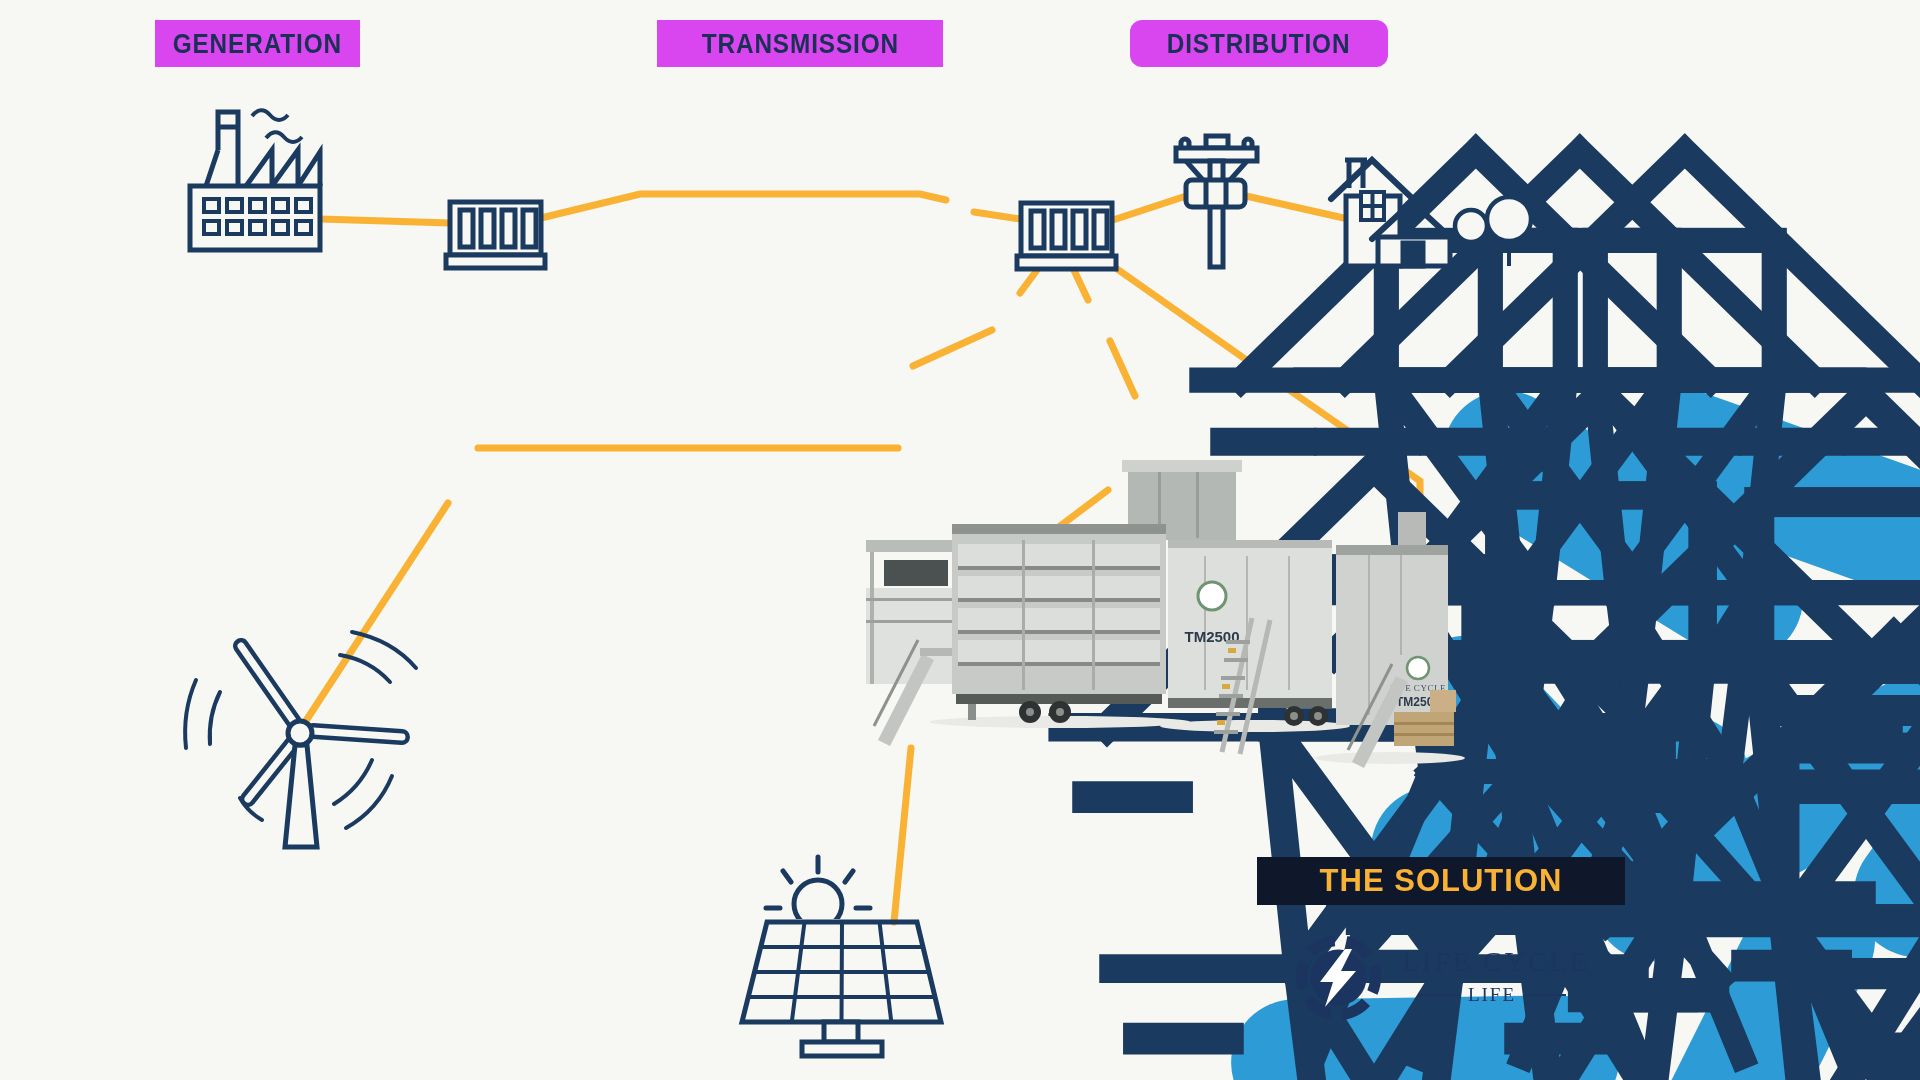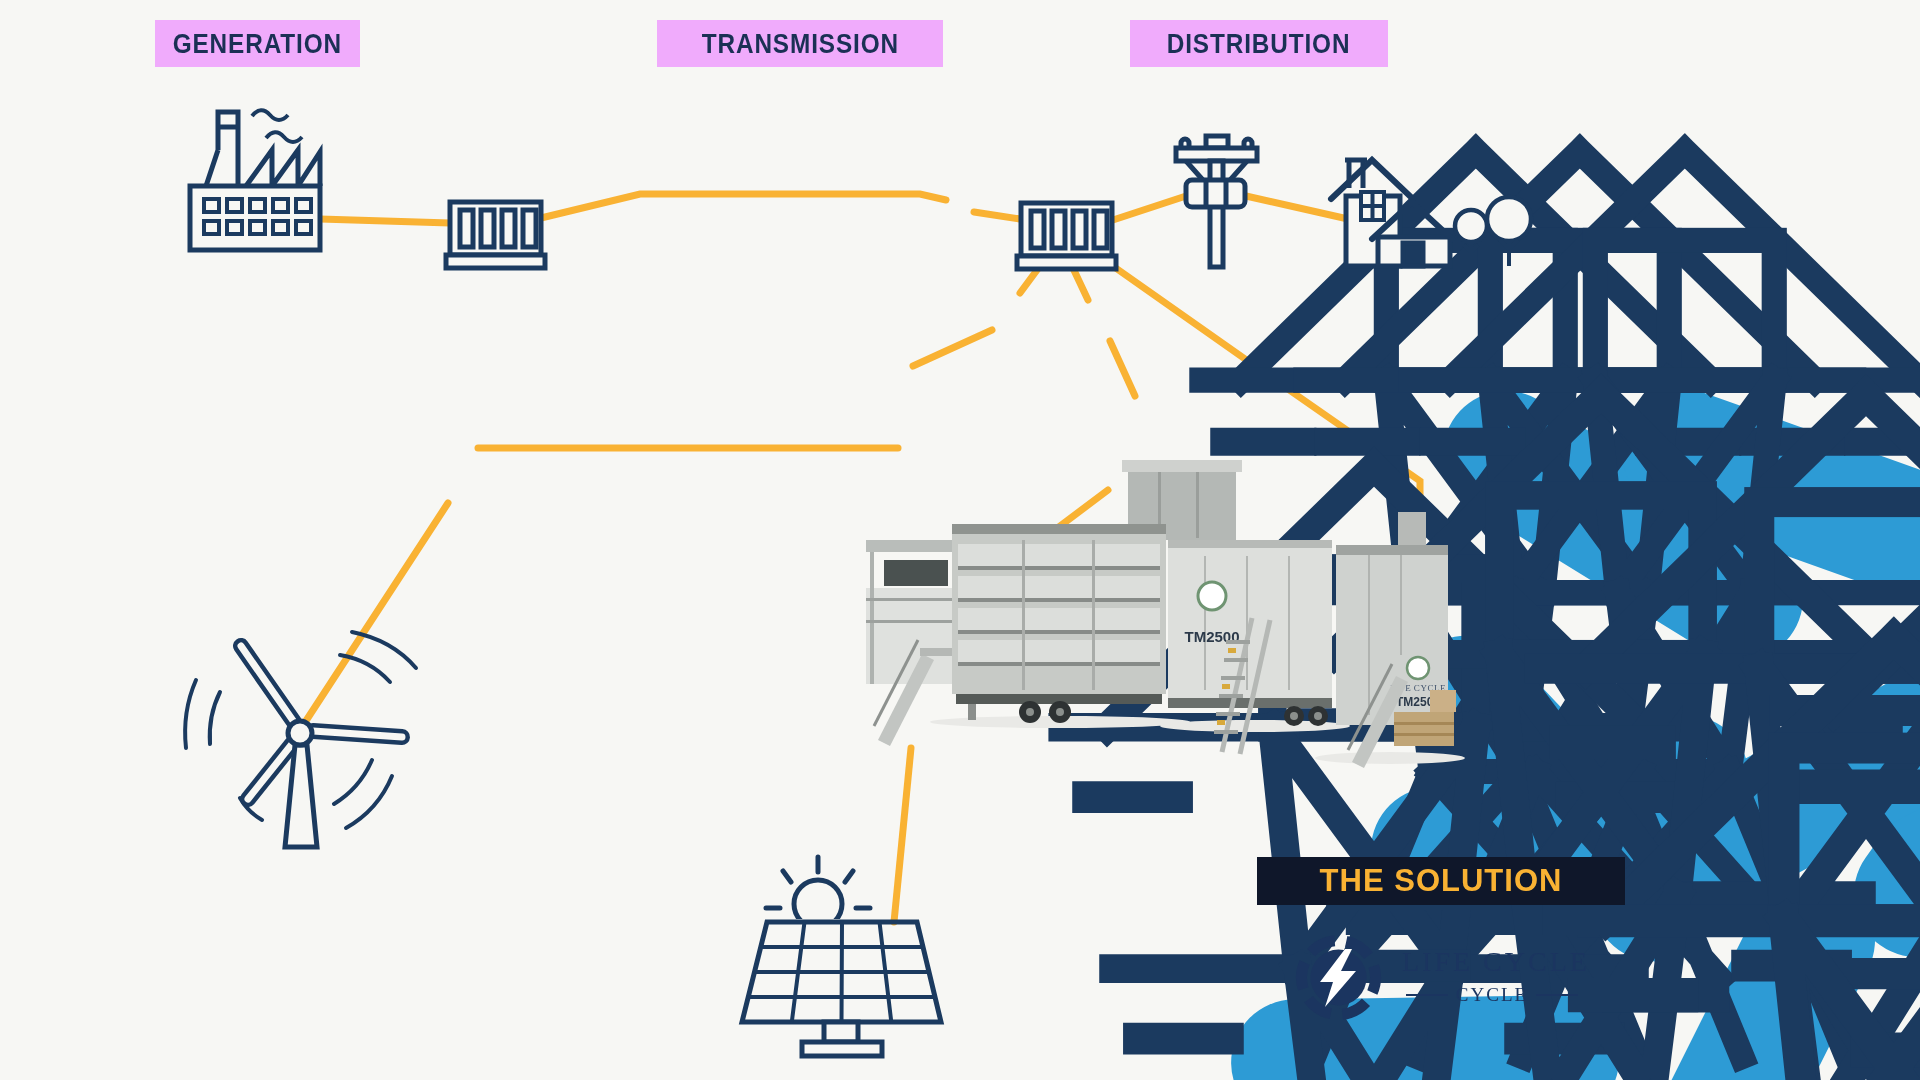--- a/index.html
+++ b/index.html
@@ -1,24 +1,24 @@
 <!DOCTYPE html>
 <html><head>
 <meta charset="utf-8">
 <style>
   html,body{margin:0;padding:0;}
   body{width:1920px;height:1080px;overflow:hidden;background:#f7f7f4;font-family:"Liberation Sans",sans-serif;}
   .stage{position:absolute;top:0;left:0;width:1920px;height:1080px;background:#f7f7f4;}
   svg.scene{position:absolute;top:0;left:0;}
-  .banner{position:absolute;top:20px;height:47px;background:#f0abfc;display:flex;align-items:center;justify-content:center;
+  .banner{position:absolute;top:20px;height:47px;background:#d946ef;display:flex;align-items:center;justify-content:center;
           font-weight:700;font-size:28px;color:#1b3055;}
   .cond{display:inline-block;transform:scaleX(.87);letter-spacing:1px;white-space:nowrap;}
   #b-gen{left:155px;width:205px;}
   #b-trans{left:657px;width:286px;}
-  #b-dist{left:1130px;width:258px;}
+  #b-dist{left:1130px;width:258px;border-radius:12px;}
   .solution-banner{position:absolute;left:1257px;top:857px;width:368px;height:48px;background:#0f172a;
                    display:flex;align-items:center;justify-content:center;}
   .solution-banner .txt{font-weight:700;font-size:31px;color:#f9b233;letter-spacing:1px;white-space:nowrap;}
   .logo-emblem{position:absolute;left:1291px;top:930px;}
   .logo-text{position:absolute;left:1402px;top:946px;width:180px;color:#1b3560;}
   .logo-text .l1{font-family:"Liberation Serif",serif;font-size:28px;letter-spacing:3px;white-space:nowrap;text-align:center;}
   .logo-text .l2{display:flex;align-items:center;justify-content:center;gap:8px;margin-top:6px;}
   .logo-text .rule{width:42px;height:2px;background:#1b3560;}
   .logo-text .l2 .lbl{font-family:"Liberation Serif",serif;font-size:19px;letter-spacing:2px;white-space:nowrap;}
 </style>
@@ -294,18 +294,18 @@
 
 <svg class="logo-emblem" width="95" height="95" viewBox="0 0 95 95">
   <circle cx="47.5" cy="47.5" r="37" fill="none" stroke="#1b3560" stroke-width="11" stroke-dasharray="27 11.7" transform="rotate(-18 47.5 47.5)"></circle>
   <circle cx="47.5" cy="47.5" r="28" fill="#1b3560"></circle>
   <path d="M54 19 L29 52 H42 L34 77 L65 41 H50 L61 19 Z" fill="#ffffff"></path>
 </svg>
 <div class="logo-text">
   <div class="l1">LIFE CYCLE</div>
   <div class="l2">
     <span class="rule"></span>
-    <span class="lbl">CYCLE</span>
+    <span class="lbl">LIFE</span>
     <span class="rule"></span>
   </div>
 </div>
 
 </div>
 
 </body></html>

